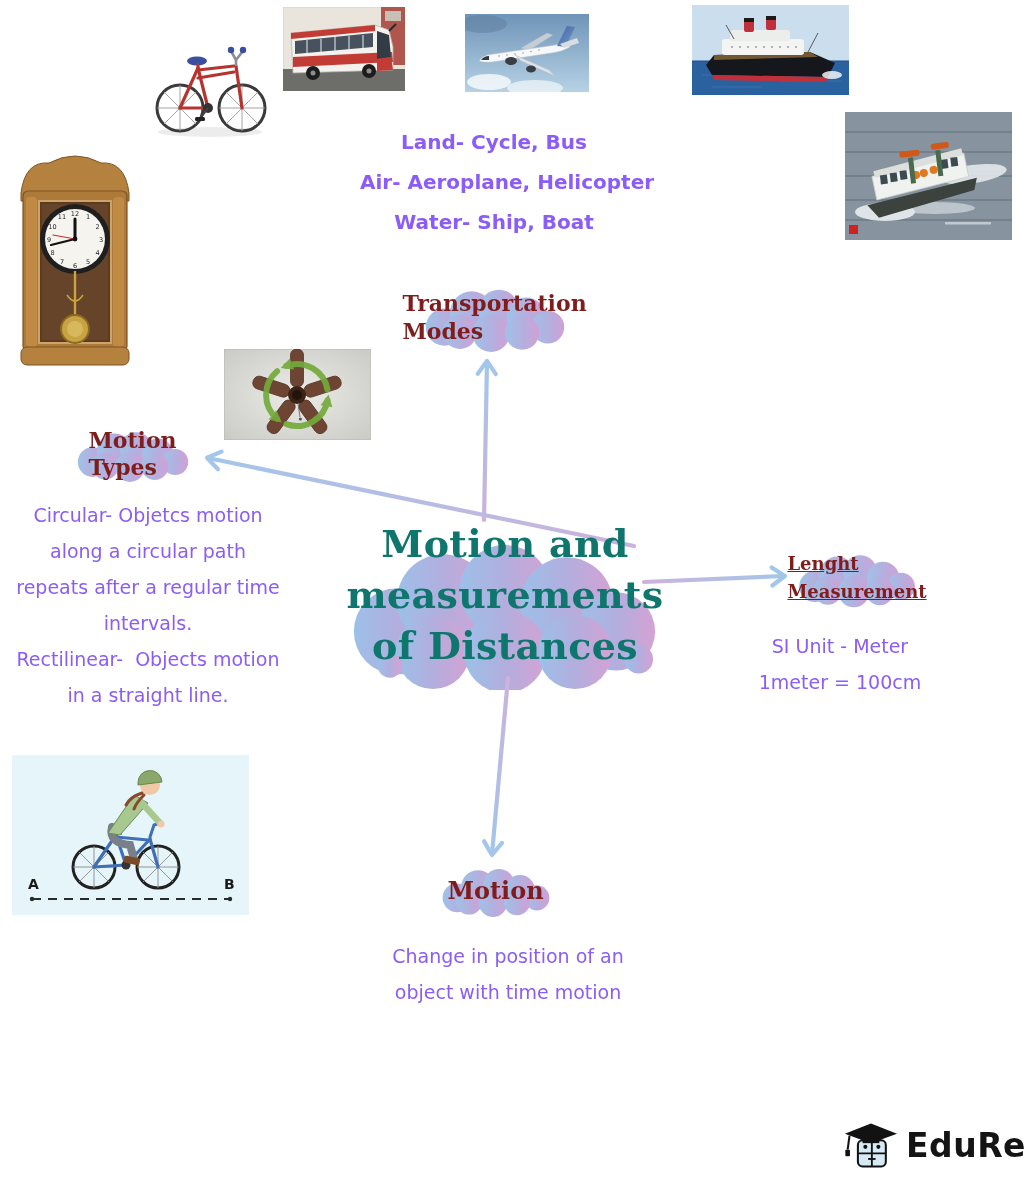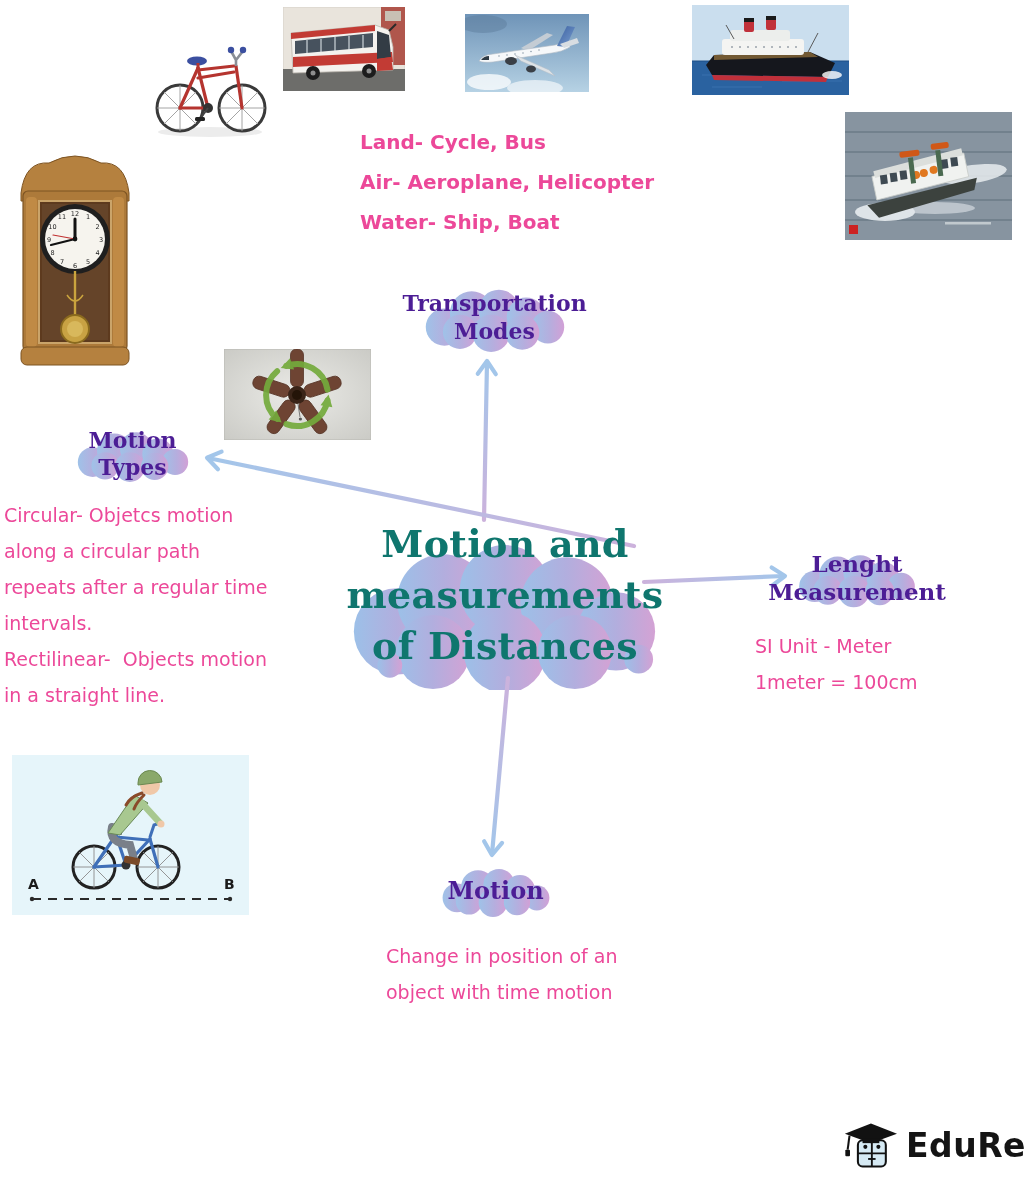--- a/index.html
+++ b/index.html
@@ -1,29 +1,29 @@
 <!DOCTYPE html>
 <html><head>
 <meta charset="utf-8">
 <style>
   html,body{margin:0;padding:0;background:#ffffff;}
   #canvas{position:relative;width:1024px;height:1183px;background:#fff;overflow:hidden;
           font-family:"DejaVu Sans",sans-serif;color:#141414;}
   .abs{position:absolute;}
   svg{display:block;}
   
-  .hand{font-family:"DejaVu Sans",sans-serif;color:#ec4899;}
+  .hand{font-family:"DejaVu Sans",sans-serif;color:#8b5cf6;text-align:center;}
   .hand .ln{white-space:pre;}
   .lead{font-weight:400;margin-top:47px;}
   .hand-bold{font-weight:700;}
   
   .node{display:flex;align-items:center;justify-content:center;}
   .node .cloud-svg{position:absolute;inset:0;margin:auto;}
   .node-label{position:relative;z-index:2;font-family:"DejaVu Serif",serif;font-weight:800;
-              color:#4c1d95;text-align:center;}
+              color:#7f1d1d;text-align:left;}
   .center-title{position:relative;z-index:2;font-family:"DejaVu Serif",serif;font-weight:800;
                 color:#0f766e;text-align:center;font-size:38px;line-height:51px;letter-spacing:.3px;}
   .logo-wrap{display:flex;align-items:center;gap:8px;}
   .logo-text{font-family:"DejaVu Sans",sans-serif;font-weight:800;font-size:33px;color:#141414;letter-spacing:.5px;}
 </style>
 </head>
 <body>
 
 <div id="canvas">
 
@@ -322,21 +322,21 @@
         <circle cx="35" cy="58" r="24"></circle>
           <circle cx="70" cy="40" r="28"></circle>
           <circle cx="105" cy="36" r="26"></circle>
         <circle cx="140" cy="45" r="25"></circle>
           <circle cx="168" cy="58" r="21"></circle>
           <circle cx="55" cy="64" r="22"></circle>
         <circle cx="95" cy="66" r="24"></circle>
           <circle cx="135" cy="65" r="22"></circle>
       </g>
     </svg>
-    <div class="node-label" style="font-size:23px;line-height:28px;">
+    <div class="node-label" style="font-size:18px;line-height:28px;text-decoration:underline;">
       <div>Lenght</div>
       <div>Measurement</div>
     </div>
   </div>
 
   <div class="abs node" style="left:428px;top:858px;width:135px;height:64px;">
     <svg class="cloud-svg" width="120" height="60" viewBox="0 0 200 90">
       <defs>
           <linearGradient id="cg4" x1="0" y1="0" x2="1" y2="0">
         <stop offset="0" stop-color="#9fc2e8"></stop>

